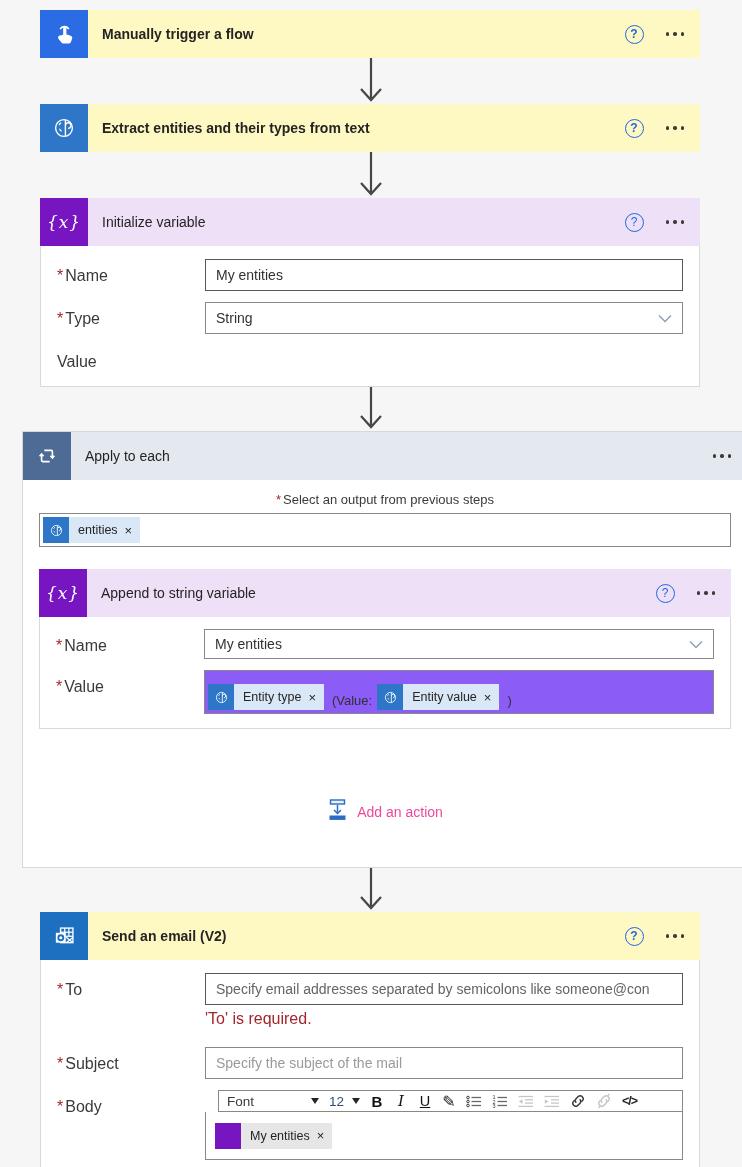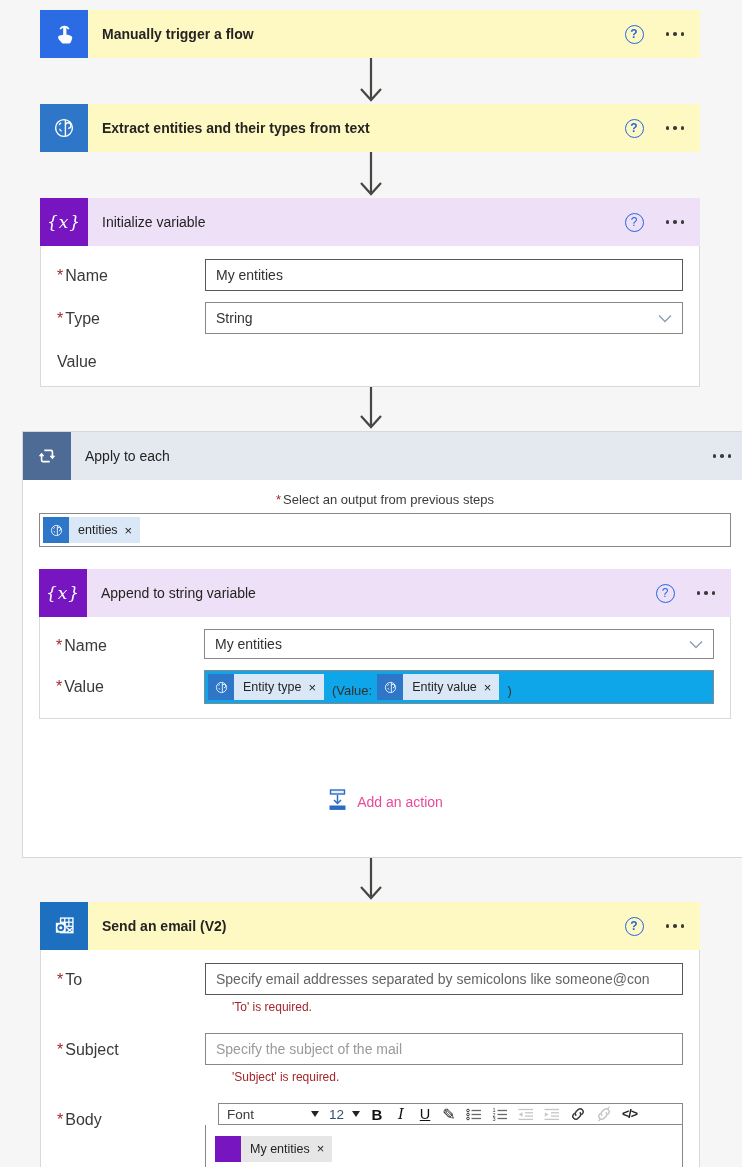--- a/index.html
+++ b/index.html
@@ -37,37 +37,37 @@
   .frow + .frow { margin-top:11px; }
   .flabel { width:148px; flex:none; padding-top:8px; font-size:16px; color:#3b3a39; }
   .star { color:#a4262c; margin-right:2px; }
   .fcol { flex:1; min-width:0; }
   .input { height:32px; border:1px solid #8a8886; background:#fff; display:flex; align-items:center;
            padding:0 10px; font-size:14px; color:#323130; white-space:nowrap; overflow:hidden; }
   .input.dark { border-color:#5a5856; }
   .ph { color:#9b9a99; }
   .ph-dark { color:#666462; }
   .chev { margin-left:auto; flex:none; padding-left:8px; }
-  .error { font-size:12px; color:#a4262c; margin-top:5px; margin-bottom:8px;margin-left:27px; }
+  .error { font-size:16px; color:#a4262c; margin-top:5px; margin-bottom:8px; }
   
   .conn { display:flex; justify-content:center; }
   
   .group-body { padding:0 16px; }
   .sel-label { margin-top:12px; font-size:13px; color:#3b3a39;text-align:center; }
   .token-input { margin-top:6px; height:34px; border:1px solid #8a8886; background:#fff;
                  display:flex; align-items:center; padding:3px; }
   .chip { display:inline-flex; align-items:center; height:26px; background:#d9e7f6; flex:none; }
   .chip .ctile { width:26px; height:26px; display:flex; align-items:center; justify-content:center; flex:none; }
   .chip .clabel { font-size:12.5px; color:#252423; padding:0 5px 0 9px; }
   .chip .cx { font-size:13px; color:#252423; padding:0 8px 0 2px; cursor:pointer; }
   .chip.gray { background:#e6e6e6; }
   .inner-card { margin-top:22px; }
   .inner-card .card-body { border-color:#d9d9d9; padding:12px 16px 14px; }
-  .tokrow { min-height:34px; border:1px solid #8a8886; background:#0ea5e9; display:flex; align-items:center;
-            flex-wrap:wrap; padding:3px 8px 3px 3px; gap:2px; }
+  .tokrow { min-height:34px; border:1px solid #8a8886; background:#8b5cf6; display:flex; align-items:center;
+            flex-wrap:wrap; padding:13px 8px 3px 3px; gap:2px; }
   .toktext { font-size:13px; color:#323130; padding:6px 3px 0 6px; }
   .addaction { display:flex; align-items:center; justify-content:center; gap:9px;
                margin:70px 0 42px; color:#ec4899; font-size:14px; cursor:pointer; }
   
   .toolbar { height:22px; border:1px solid #8a8886; background:#fff; display:flex; align-items:center;
              padding:0 8px; gap:10px;margin-left:13px; }
   .tb-font { display:flex; align-items:center; width:92px; font-size:13.5px; color:#3b3a39; }
   .tb-size { display:flex; align-items:center; gap:8px; font-size:13.5px; color:#33506e; }
   .tri { width:0; height:0; border-left:4.5px solid transparent; border-right:4.5px solid transparent;
          border-top:6px solid #252423; margin-left:auto; }
@@ -345,21 +345,20 @@
           </div>
         <div class="error">'To' is required.</div>
       </div>
     </div>
     <div class="frow">
       <div class="flabel"><span class="star">*</span><span>Subject</span></div>
       <div class="fcol">
         <div class="input">
             <span class="ph">Specify the subject of the mail</span>
           </div>
-        <div class="error">'Subject' is required.</div>
       </div>
     </div>
     <div class="frow">
       <div class="flabel"><span class="star">*</span><span>Body</span></div>
       <div class="fcol">
         <div class="toolbar">
           <span class="tb-font">
             <span>Font</span>
               <span class="tri"></span>
           </span>

